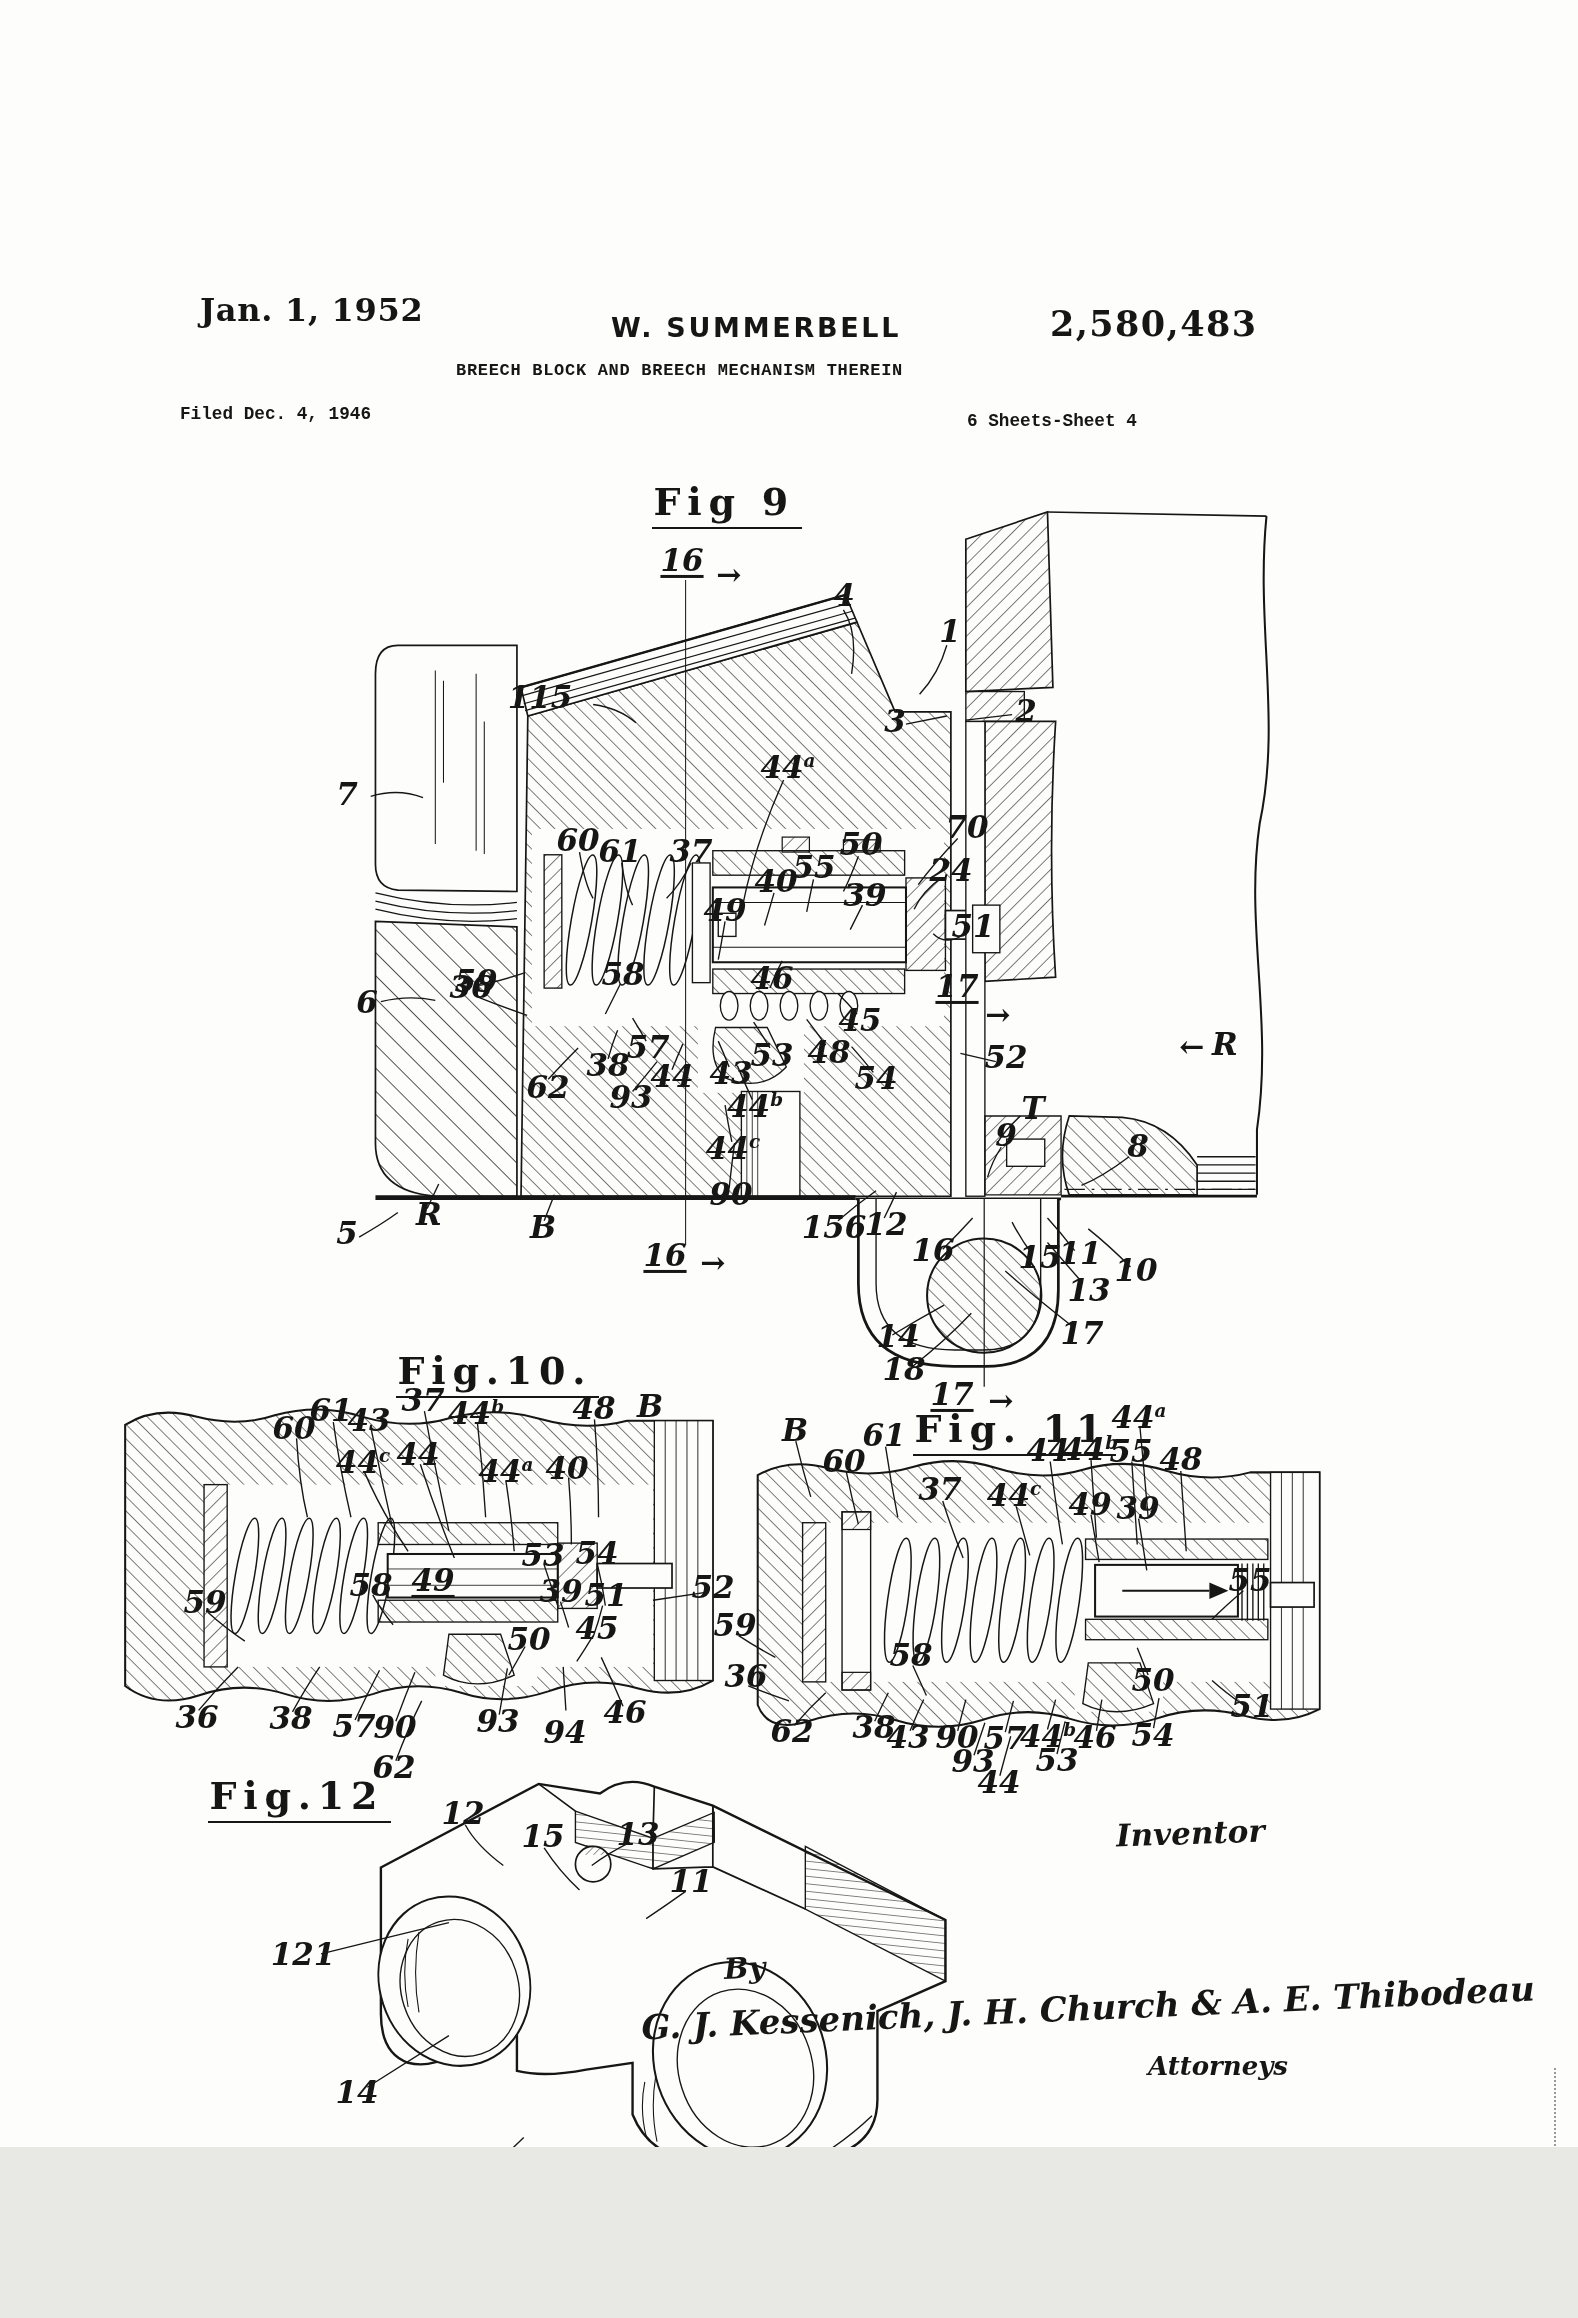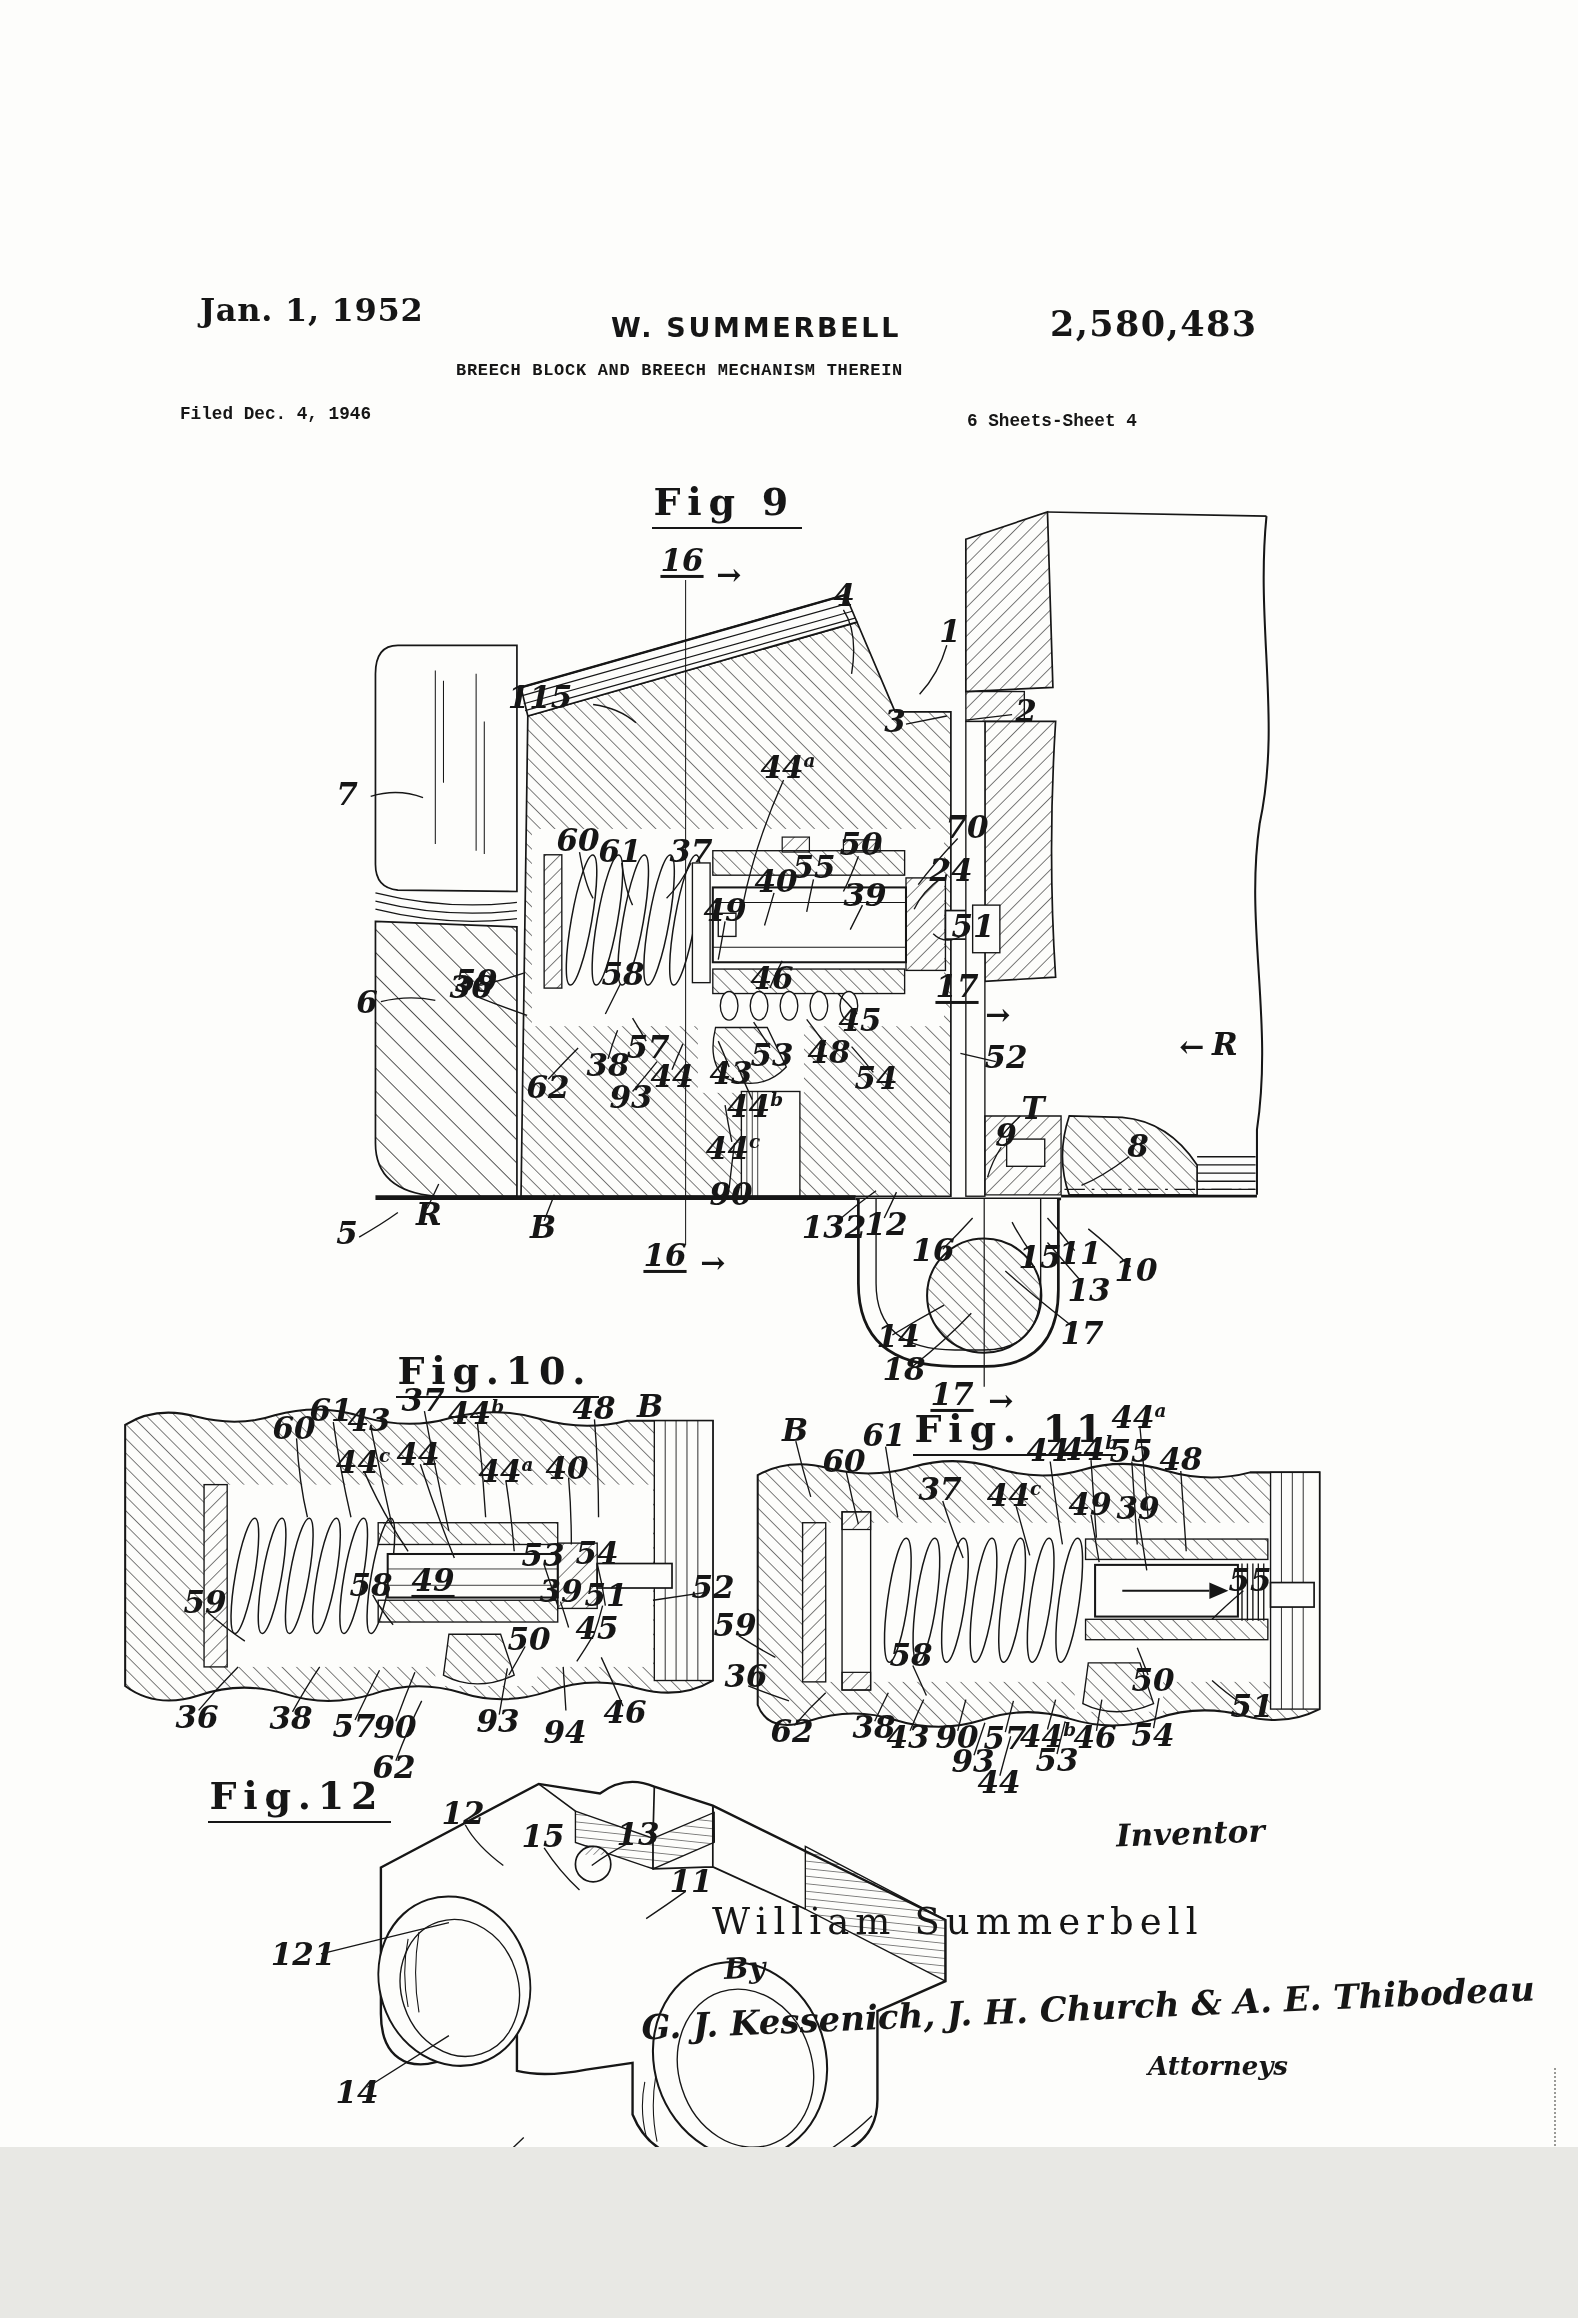--- a/index.html
+++ b/index.html
@@ -312,21 +312,21 @@
       <span class="ann" style="left: 772px; top: 1057px;">53</span>
       <span class="ann" style="left: 829px; top: 1054px;">48</span>
       <span class="ann" style="left: 860px; top: 1022px;">45</span>
       <span class="ann" style="left: 876px; top: 1080px;">54</span>
       <span class="ann" style="left: 755px; top: 1108px;">44<sup>b</sup></span>
       <span class="ann" style="left: 733px; top: 1150px;">44<sup>c</sup></span>
       <span class="ann" style="left: 731px; top: 1196px;">90</span>
       <span class="ann" style="left: 347px; top: 1235px;">5</span>
       <span class="ann" style="left: 429px; top: 1216px;">R</span>
       <span class="ann" style="left: 543px; top: 1229px;">B</span>
-      <span class="ann" style="left: 834px; top: 1229px;">132</span>
+      <span class="ann" style="left: 834px; top: 1229px;">156</span>
       <span class="ann" style="left: 886px; top: 1226px;">12</span>
       <span class="ann und" style="left: 665px; top: 1257px;">16</span>
       <span class="ann arr" style="left: 712px; top: 1264px;">→</span>
       <span class="ann" style="left: 1006px; top: 1137px;">9</span>
       <span class="ann" style="left: 1138px; top: 1148px;">8</span>
       <span class="ann" style="left: 933px; top: 1252px;">16</span>
       <span class="ann" style="left: 1040px; top: 1259px;">15</span>
       <span class="ann" style="left: 1080px; top: 1255px;">11</span>
       <span class="ann" style="left: 1136px; top: 1272px;">10</span>
       <span class="ann" style="left: 1089px; top: 1292px;">13</span>
@@ -402,20 +402,19 @@
       <span class="ann" style="left: 463px; top: 1815px;">12</span>
       <span class="ann" style="left: 543px; top: 1838px;">15</span>
       <span class="ann" style="left: 638px; top: 1836px;">13</span>
       <span class="ann" style="left: 691px; top: 1883px;">11</span>
       <span class="ann" style="left: 303px; top: 1956px;">121</span>
       <span class="ann" style="left: 357px; top: 2094px;">14</span>
       <span class="ann" style="left: 461px; top: 2196px;">14</span>
     </div>
 
   <div class="abs cursive s-inventor">Inventor</div>
-  <div class="abs s-name">William Summerbell</div>
   <div class="abs cursive s-by">By</div>
   <div class="abs cursive s-sig">G. J. Kessenich, J. H. Church &amp; A. E. Thibodeau</div>
   <div class="abs cursive s-att">Attorneys</div>
 
   <div class="abs dotline"></div>
 </div>
 
 
 </body></html>

